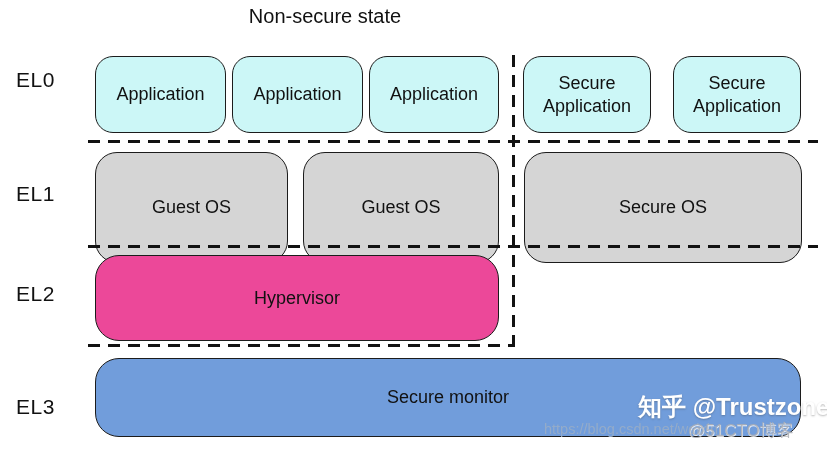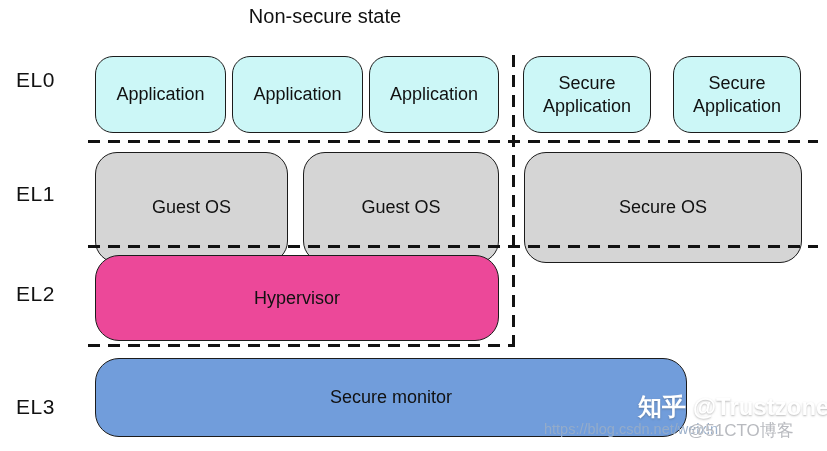--- a/index.html
+++ b/index.html
@@ -39,21 +39,21 @@
     justify-content: center;
     text-align: center;
     font-size: 18px;
     line-height: 1.25;
     box-sizing: border-box;
     color: #111111;
   }
   .box-app     { background: #ccf7f7; border-radius: 18px; top: 56px;  height: 77px; }
   .box-os      { background: #d5d5d5; border-radius: 22px; top: 152px; height: 111px; }
   .box-hyp     { background: #ec4899; border-radius: 24px; top: 255px; height: 86px; left: 95px; width: 404px; }
-  .box-mon     { background: #719ddb; border-radius: 24px; top: 358px; height: 79px; left: 95px; width: 592px; }
+  .box-mon     { background: #719ddb; border-radius: 24px; top: 358px; height: 79px; left: 95px; width: 706px; }
 
   .app-1 { left: 95px;  width: 131px; }
   .app-2 { left: 232px; width: 131px; }
   .app-3 { left: 369px; width: 130px; }
   .sapp-1 { left: 523px; width: 128px; padding: 0 10px; }
   .sapp-2 { left: 673px; width: 128px; padding: 0 10px; }
   .gos-1 { left: 95px;  width: 193px; }
   .gos-2 { left: 303px; width: 196px; }
   .sos   { left: 524px; width: 278px; }
 

